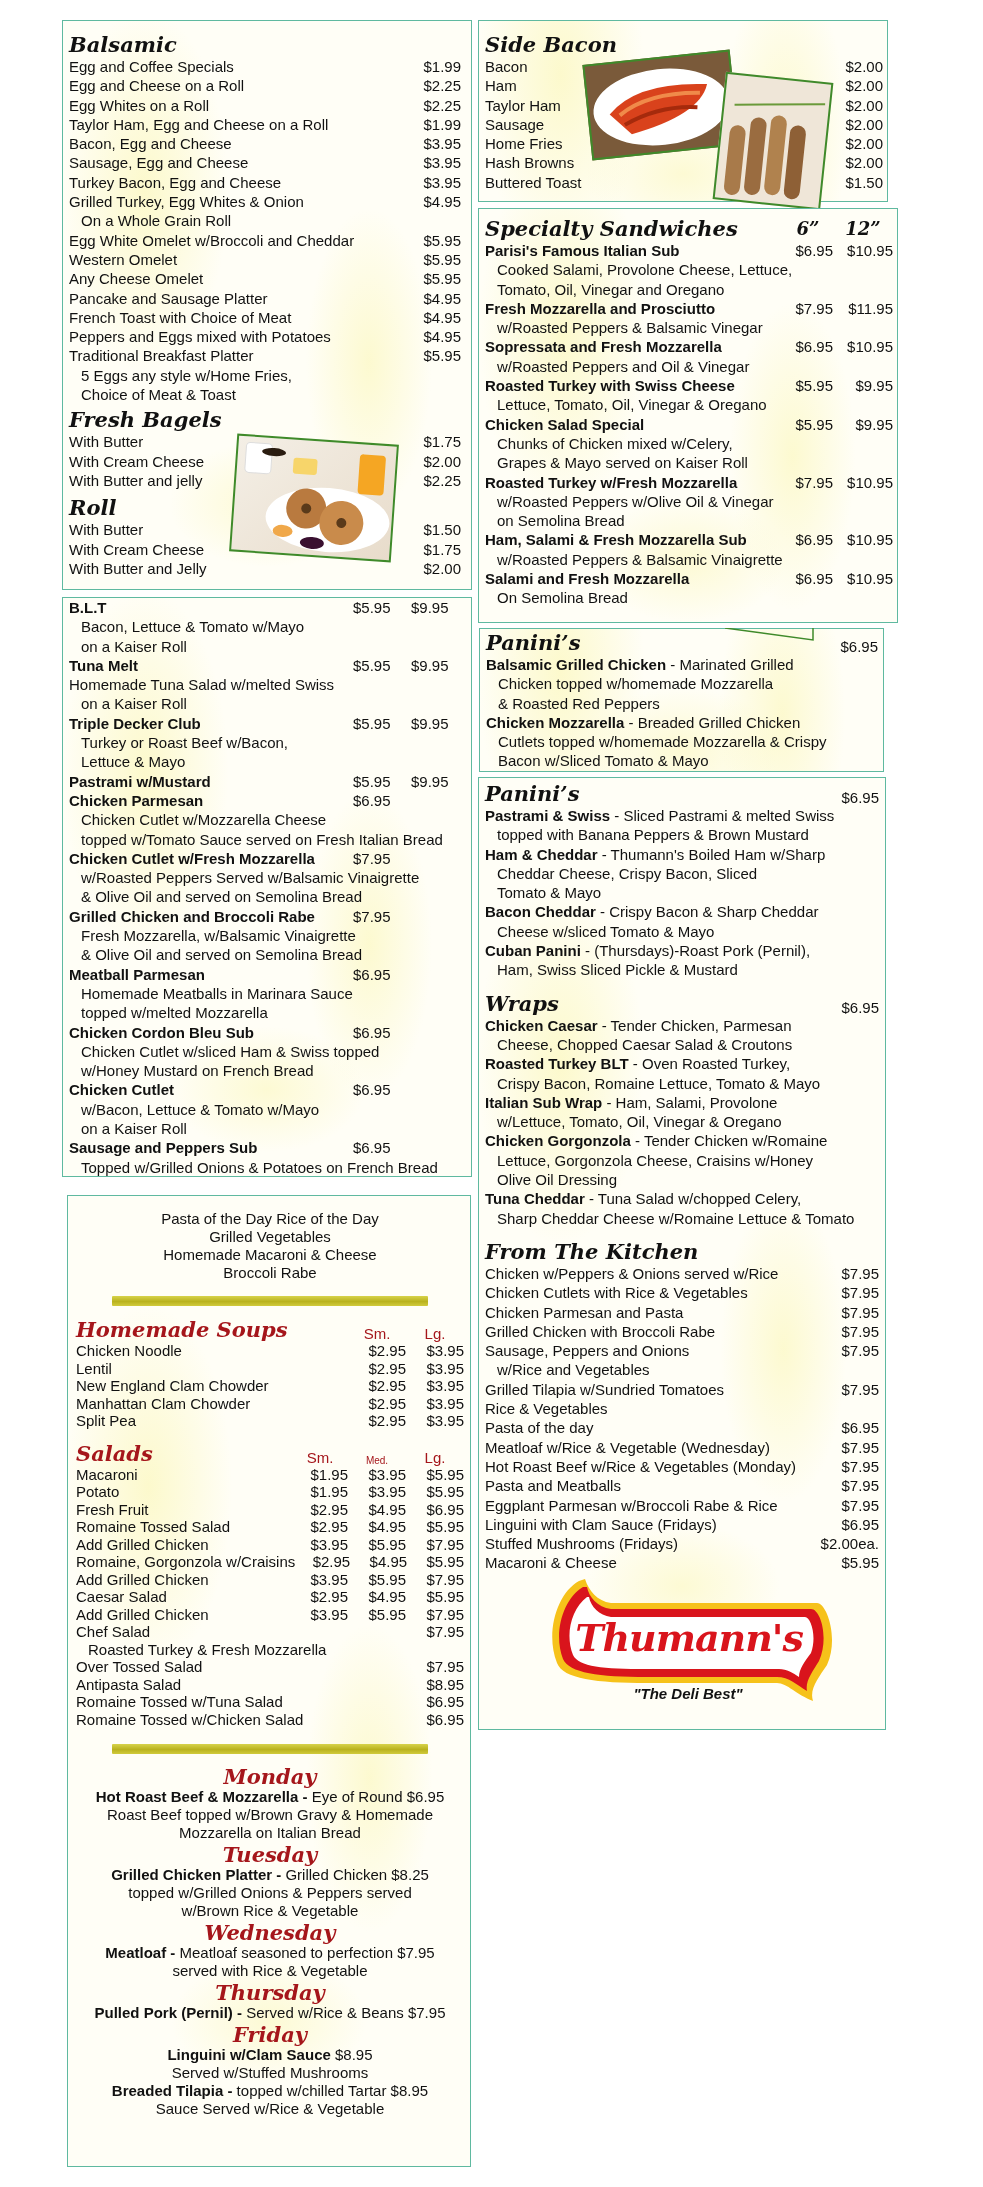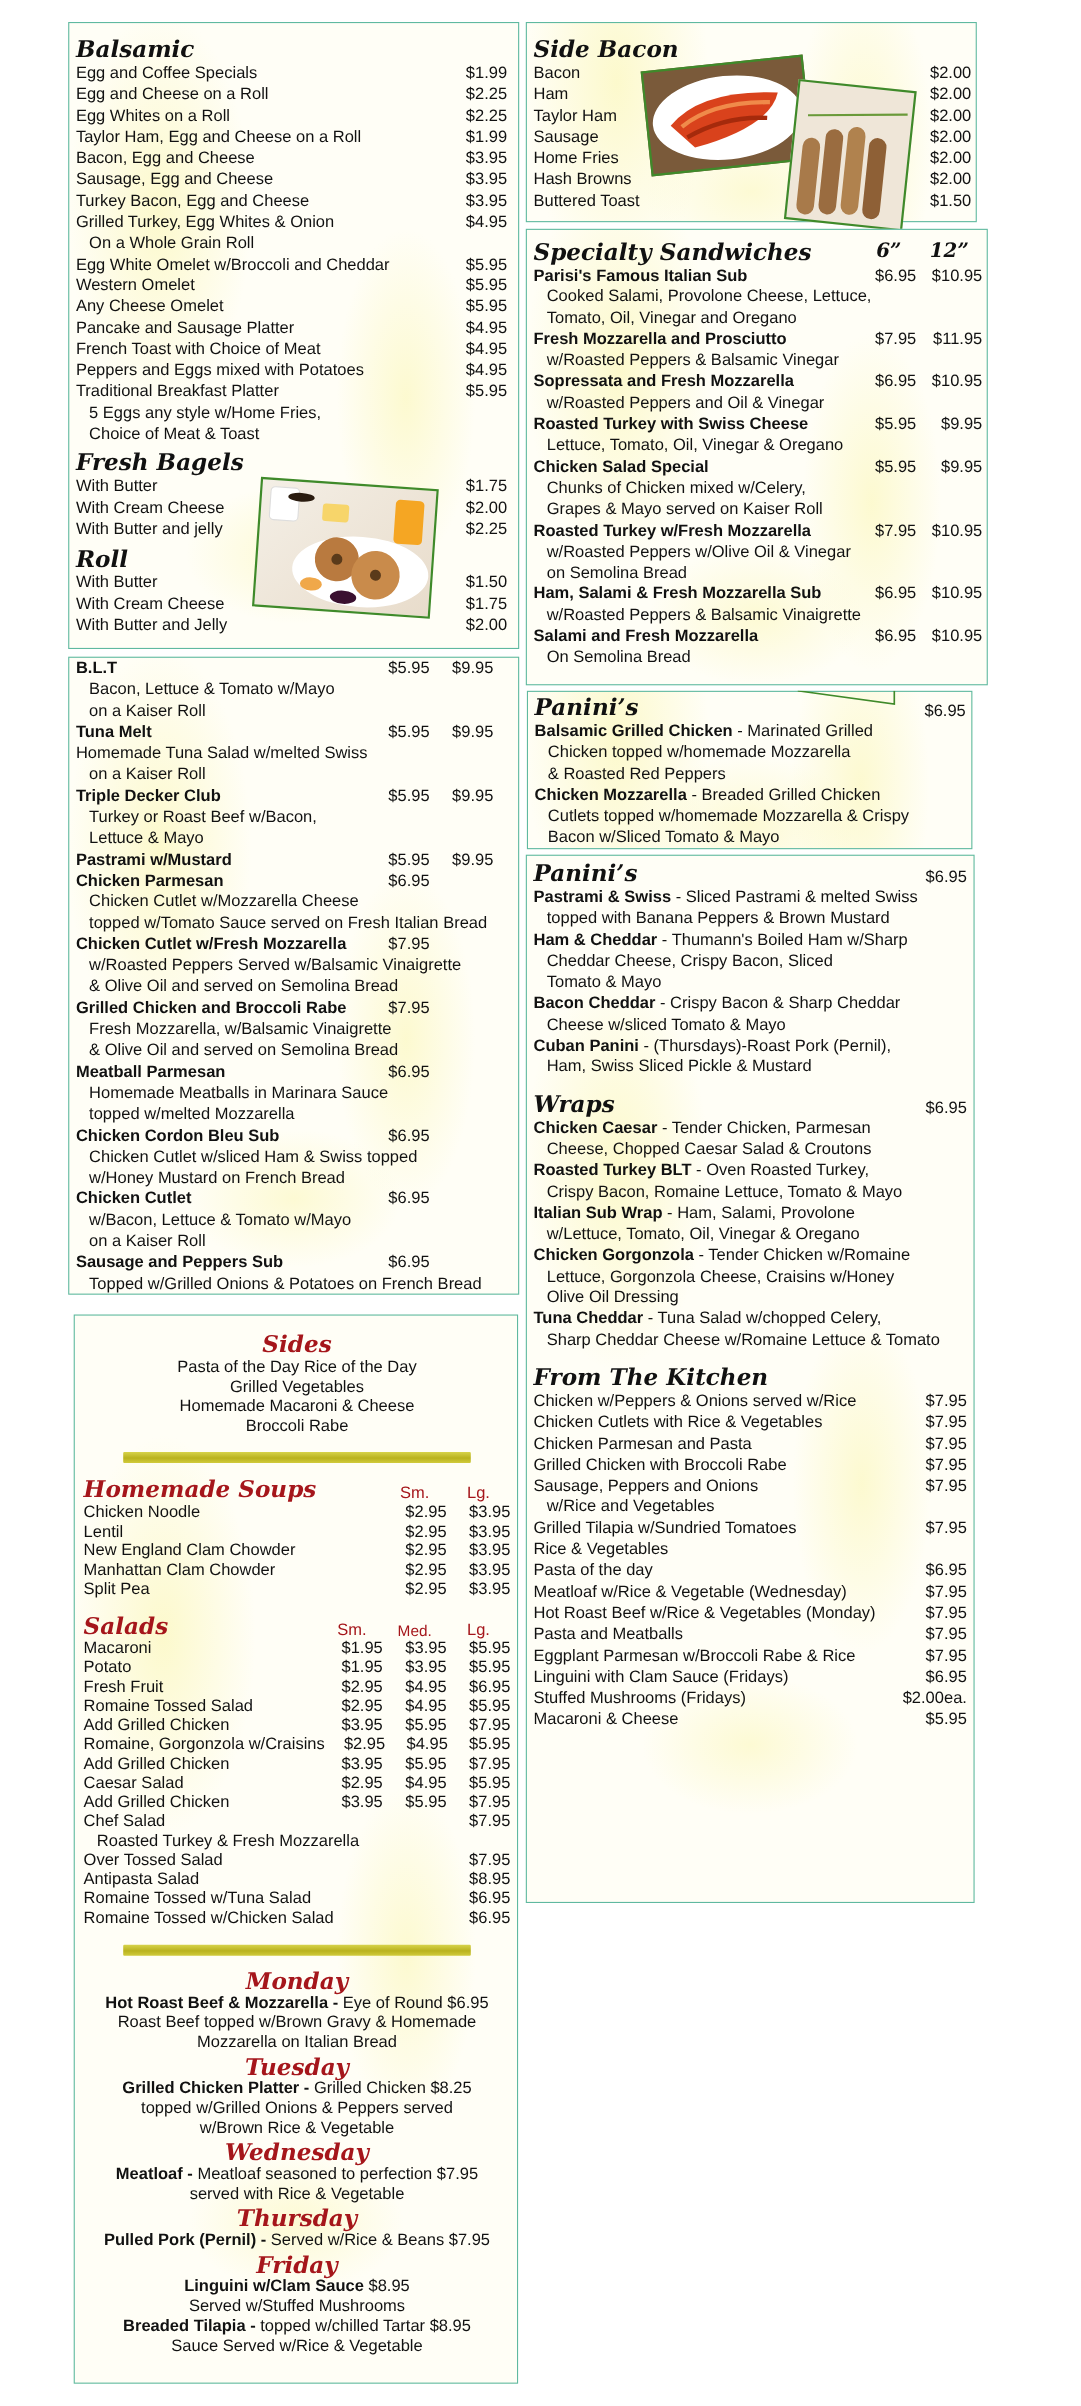--- a/index.html
+++ b/index.html
@@ -218,21 +218,20 @@
         <span class="n b">Sausage and Peppers Sub</span>
         <span style="width: 58px; text-align: left;">$6.95</span>
         <span style="width: 58px; text-align: left;"></span>
       </div>
       <div class="sub">Topped w/Grilled Onions &amp; Potatoes on French Bread</div>
     </div>
 </div>
 
 <div class="panel" style="left:67px;top:1195px;width:404px;height:972px;">
   <div style="position:absolute;left:8px;top:14px;width:388px;">
-    <div class="h red center">Sides</div>
     <div id="sides-list">
         <div class="c">Pasta of the Day Rice of the Day</div>
         <div class="c">Grilled Vegetables</div>
         <div class="c">Homemade Macaroni &amp; Cheese</div>
         <div class="c">Broccoli Rabe</div>
       </div>
     <div class="bar" style="width:316px;margin-top:14px;"></div>
 
     <div style="display:flex;margin-top:12px;align-items:flex-end;">
       <div class="h red" style="flex:1;">Homemade Soups</div>
@@ -263,21 +262,21 @@
         <div class="row" style="line-height: 17.5px;">
           <span class="n">Split Pea</span>
           <span class="p" style="width: 58px;">$2.95</span>
           <span class="p" style="width: 58px;">$3.95</span>
         </div>
       </div>
 
     <div style="display:flex;margin-top:12px;align-items:flex-end;">
       <div class="h red" style="flex:1;">Salads</div>
       <div style="width:56px;text-align:center;color:#a5161b;font-size:15px;">Sm.</div>
-      <div style="width:58px;text-align:center;color:#a5161b;font-size:14px;">Med.</div>
+      <div style="width:58px;text-align:center;color:#a5161b;font-size:10px;">Med.</div>
       <div style="width:58px;text-align:center;color:#a5161b;font-size:15px;">Lg.</div>
     </div>
     <div id="salads-list">
         <div class="row" style="line-height: 17.5px;">
           <span class="n">Macaroni</span>
           <span class="p" style="width: 56px;">$1.95</span>
           <span class="p" style="width: 58px;">$3.95</span>
           <span class="p" style="width: 58px;">$5.95</span>
         </div>
         <div class="row" style="line-height: 17.5px;">
@@ -613,13 +612,22 @@
           <span class="n">Stuffed Mushrooms (Fridays)</span>
           <span class="p" style="width: 70px;">$2.00ea.</span>
         </div>
         <div class="row">
           <span class="n">Macaroni &amp; Cheese</span>
           <span class="p" style="width: 70px;">$5.95</span>
         </div>
       </div>
   </div>
 
+  <div class="logo" style="left:48px;top:795px;width:322px;height:140px;">
+    <svg width="322" height="140" viewBox="0 0 322 140">
+      <path d="M52 8 C30 20 18 60 30 90 C36 106 70 110 120 110 L250 110 C260 110 270 122 286 128 C282 116 292 104 300 92 C312 66 300 30 290 30 L84 30 C70 28 62 18 58 6 Z" fill="#f6c21a"></path>
+      <path d="M56 14 C36 26 26 60 36 86 C42 100 72 104 120 104 L250 104 C262 104 270 112 280 118 C278 108 286 98 292 88 C302 66 294 36 284 36 L84 36 C70 34 62 24 60 14 Z" fill="#d9141c"></path>
+      <path d="M60 24 C44 36 38 62 46 82 C52 94 76 96 120 96 L252 96 C260 96 266 100 272 104 C272 96 278 88 284 80 C290 64 284 44 278 44 L84 44 C72 42 64 34 62 24 Z" fill="#ffffff"></path>
+    </svg>
+    <div style="position:absolute;left:44px;top:42px;width:236px;text-align:center;font-family:'DejaVu Serif',serif;font-style:italic;font-weight:bold;font-size:38px;color:#d9141c;letter-spacing:-1px;">Thumann's</div>
+    <div style="position:absolute;left:0;top:112px;width:322px;text-align:center;font-style:italic;font-weight:bold;font-size:15px;color:#111;">"The Deli Best"</div>
+  </div>
 </div>
 
 </body></html>

